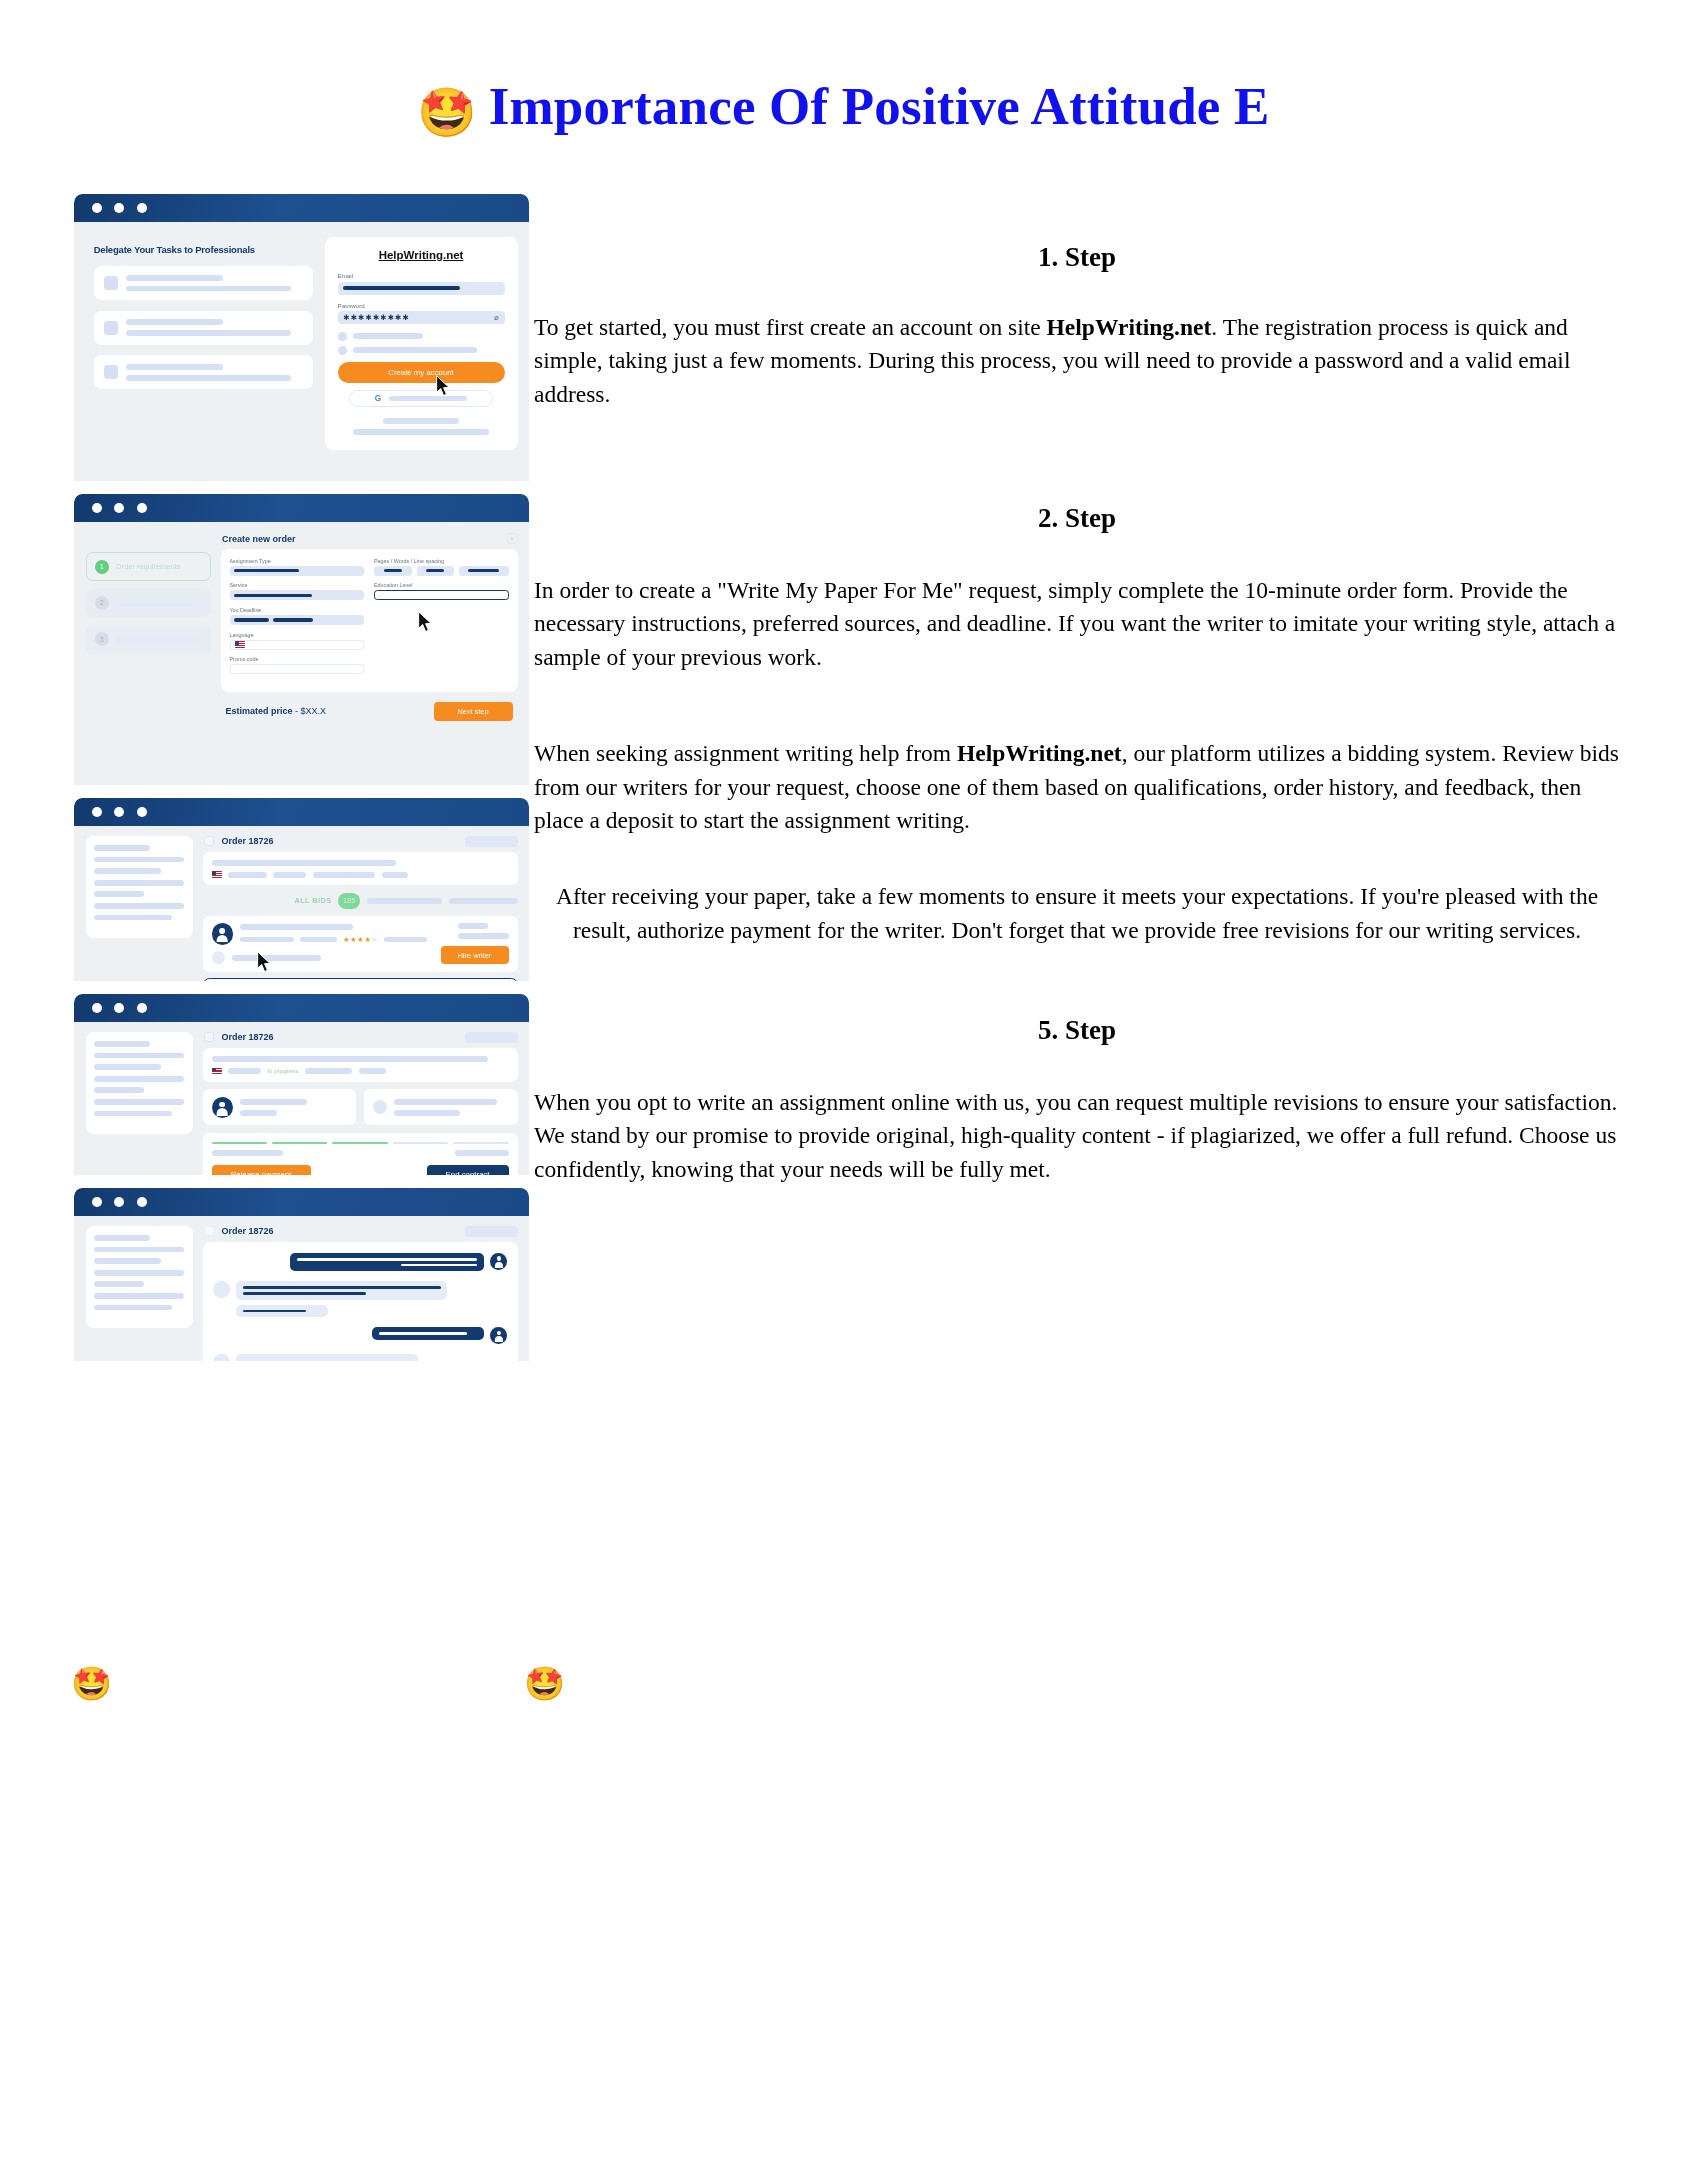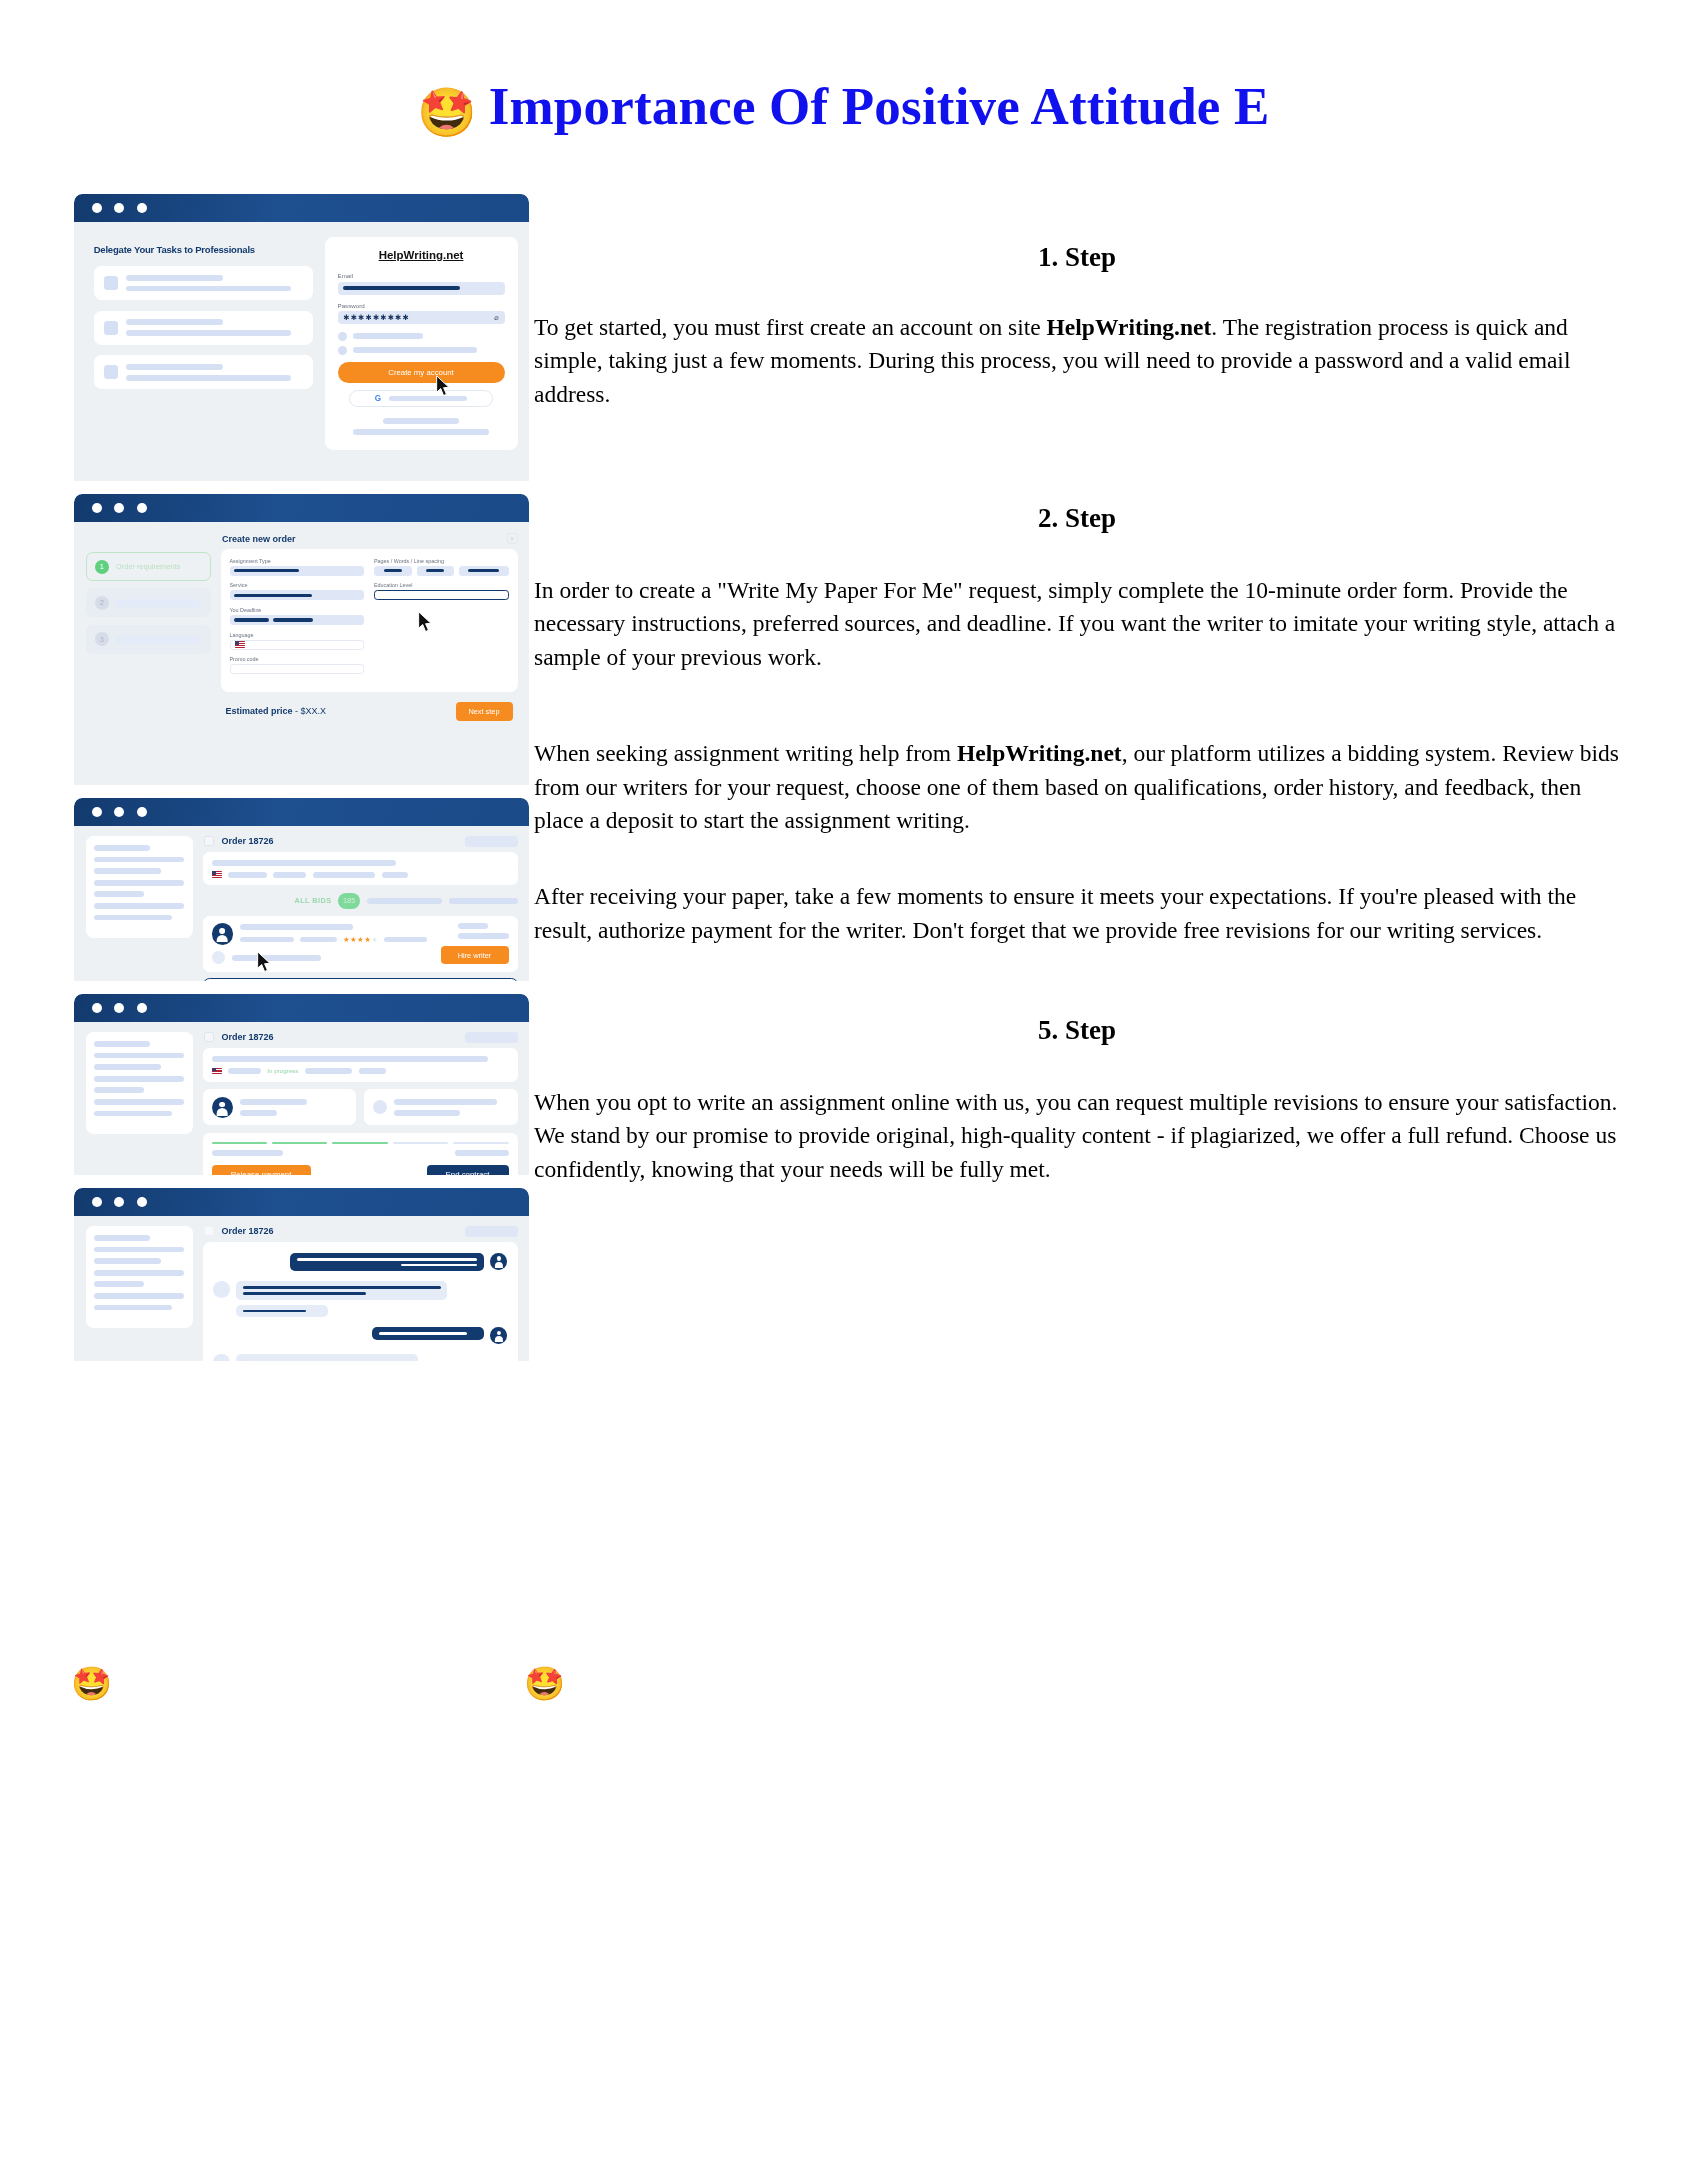--- a/index.html
+++ b/index.html
@@ -117,21 +117,21 @@
   .pill-row { display:flex; gap:5px; margin-bottom:6.6px; }
   .pill { background:#dfe7f7; border-radius:3.3px; height:10px; display:flex;align-items:center;
     justify-content:center; padding:0 4.1px;}
   .flag { width:10px;height:6.6px;background:
       linear-gradient(#b22234 0 14%,#fff 14% 28%,#b22234 28% 42%,#fff 42% 56%,#b22234 56% 70%,#fff 70% 84%,#b22234 84% 100%);
     position:relative; border-radius:0.8px;}
   .flag::after{content:"";position:absolute;left:0;top:0;width:4.1px;height:3.7px;background:#3c3b6e;}
   .s2-foot { display:flex; align-items:center; justify-content:space-between; margin-top:10px; padding:0 5px;}
   .price { font-family:"Liberation Sans",sans-serif; font-size:9px; color:#123a6e; }
   .price b { font-weight:bold; }
-  .btn-next { background:#f68b1f;color:#fff;border-radius:4.1px;height:19px;width:57px;
+  .btn-next { background:#f68b1f;color:#fff;border-radius:4.1px;height:19px;width:79px;
     display:flex;align-items:center;justify-content:center;
     font-family:"Liberation Sans",sans-serif;font-size:7.4px;}
   .xbtn{width:10.7px;height:10.7px;border:0.8px solid #e2e8f0;border-radius:2.5px;color:#c8d0dd;
     font-size:6.6px;display:flex;align-items:center;justify-content:center;
     font-family:"Liberation Sans",sans-serif;}
 
   
   .ordwrap { display:flex; gap:10px; }
   .ord-left { width:107px; background:#fff;border-radius:7.4px;padding:9px 8.2px; height:102px;}
   .ord-left .ph { margin-bottom:5.8px; }
@@ -619,21 +619,21 @@
     </p>
   </div>
 
   <div class="step-block" style="margin-top:63px;">
     <p class="step-p" style="margin:40px 0 0 0;">
       <span>When seeking assignment writing help from </span><b>HelpWriting.net</b><span>, our platform utilizes a bidding system. Review bids from our writers for your request, choose one of them based on qualifications, order history, and feedback, then place a deposit to start the assignment writing.</span>
     </p>
   </div>
 
   <div class="step-block" style="margin-top:43px;">
-    <p class="step-p" style="margin:40px 0 0 0;">
+    <p class="step-p" style="margin:40px 0 0 0;text-align:center;">
       <span>After receiving your paper, take a few moments to ensure it meets your expectations. If you're pleased with the result, authorize payment for the writer. Don't forget that we provide free revisions for our writing services.</span><b></b><span></span>
     </p>
   </div>
 
   <div class="step-block" style="margin-top:68px;">
     <div class="step-h">5. Step</div>
     <p class="step-p" style="margin:40px 0 0 0;">
       <span>When you opt to write an assignment online with us, you can request multiple revisions to ensure your satisfaction. We stand by our promise to provide original, high-quality content - if plagiarized, we offer a full refund. Choose us confidently, knowing that your needs will be fully met.</span><b></b><span></span>
     </p>
   </div>

